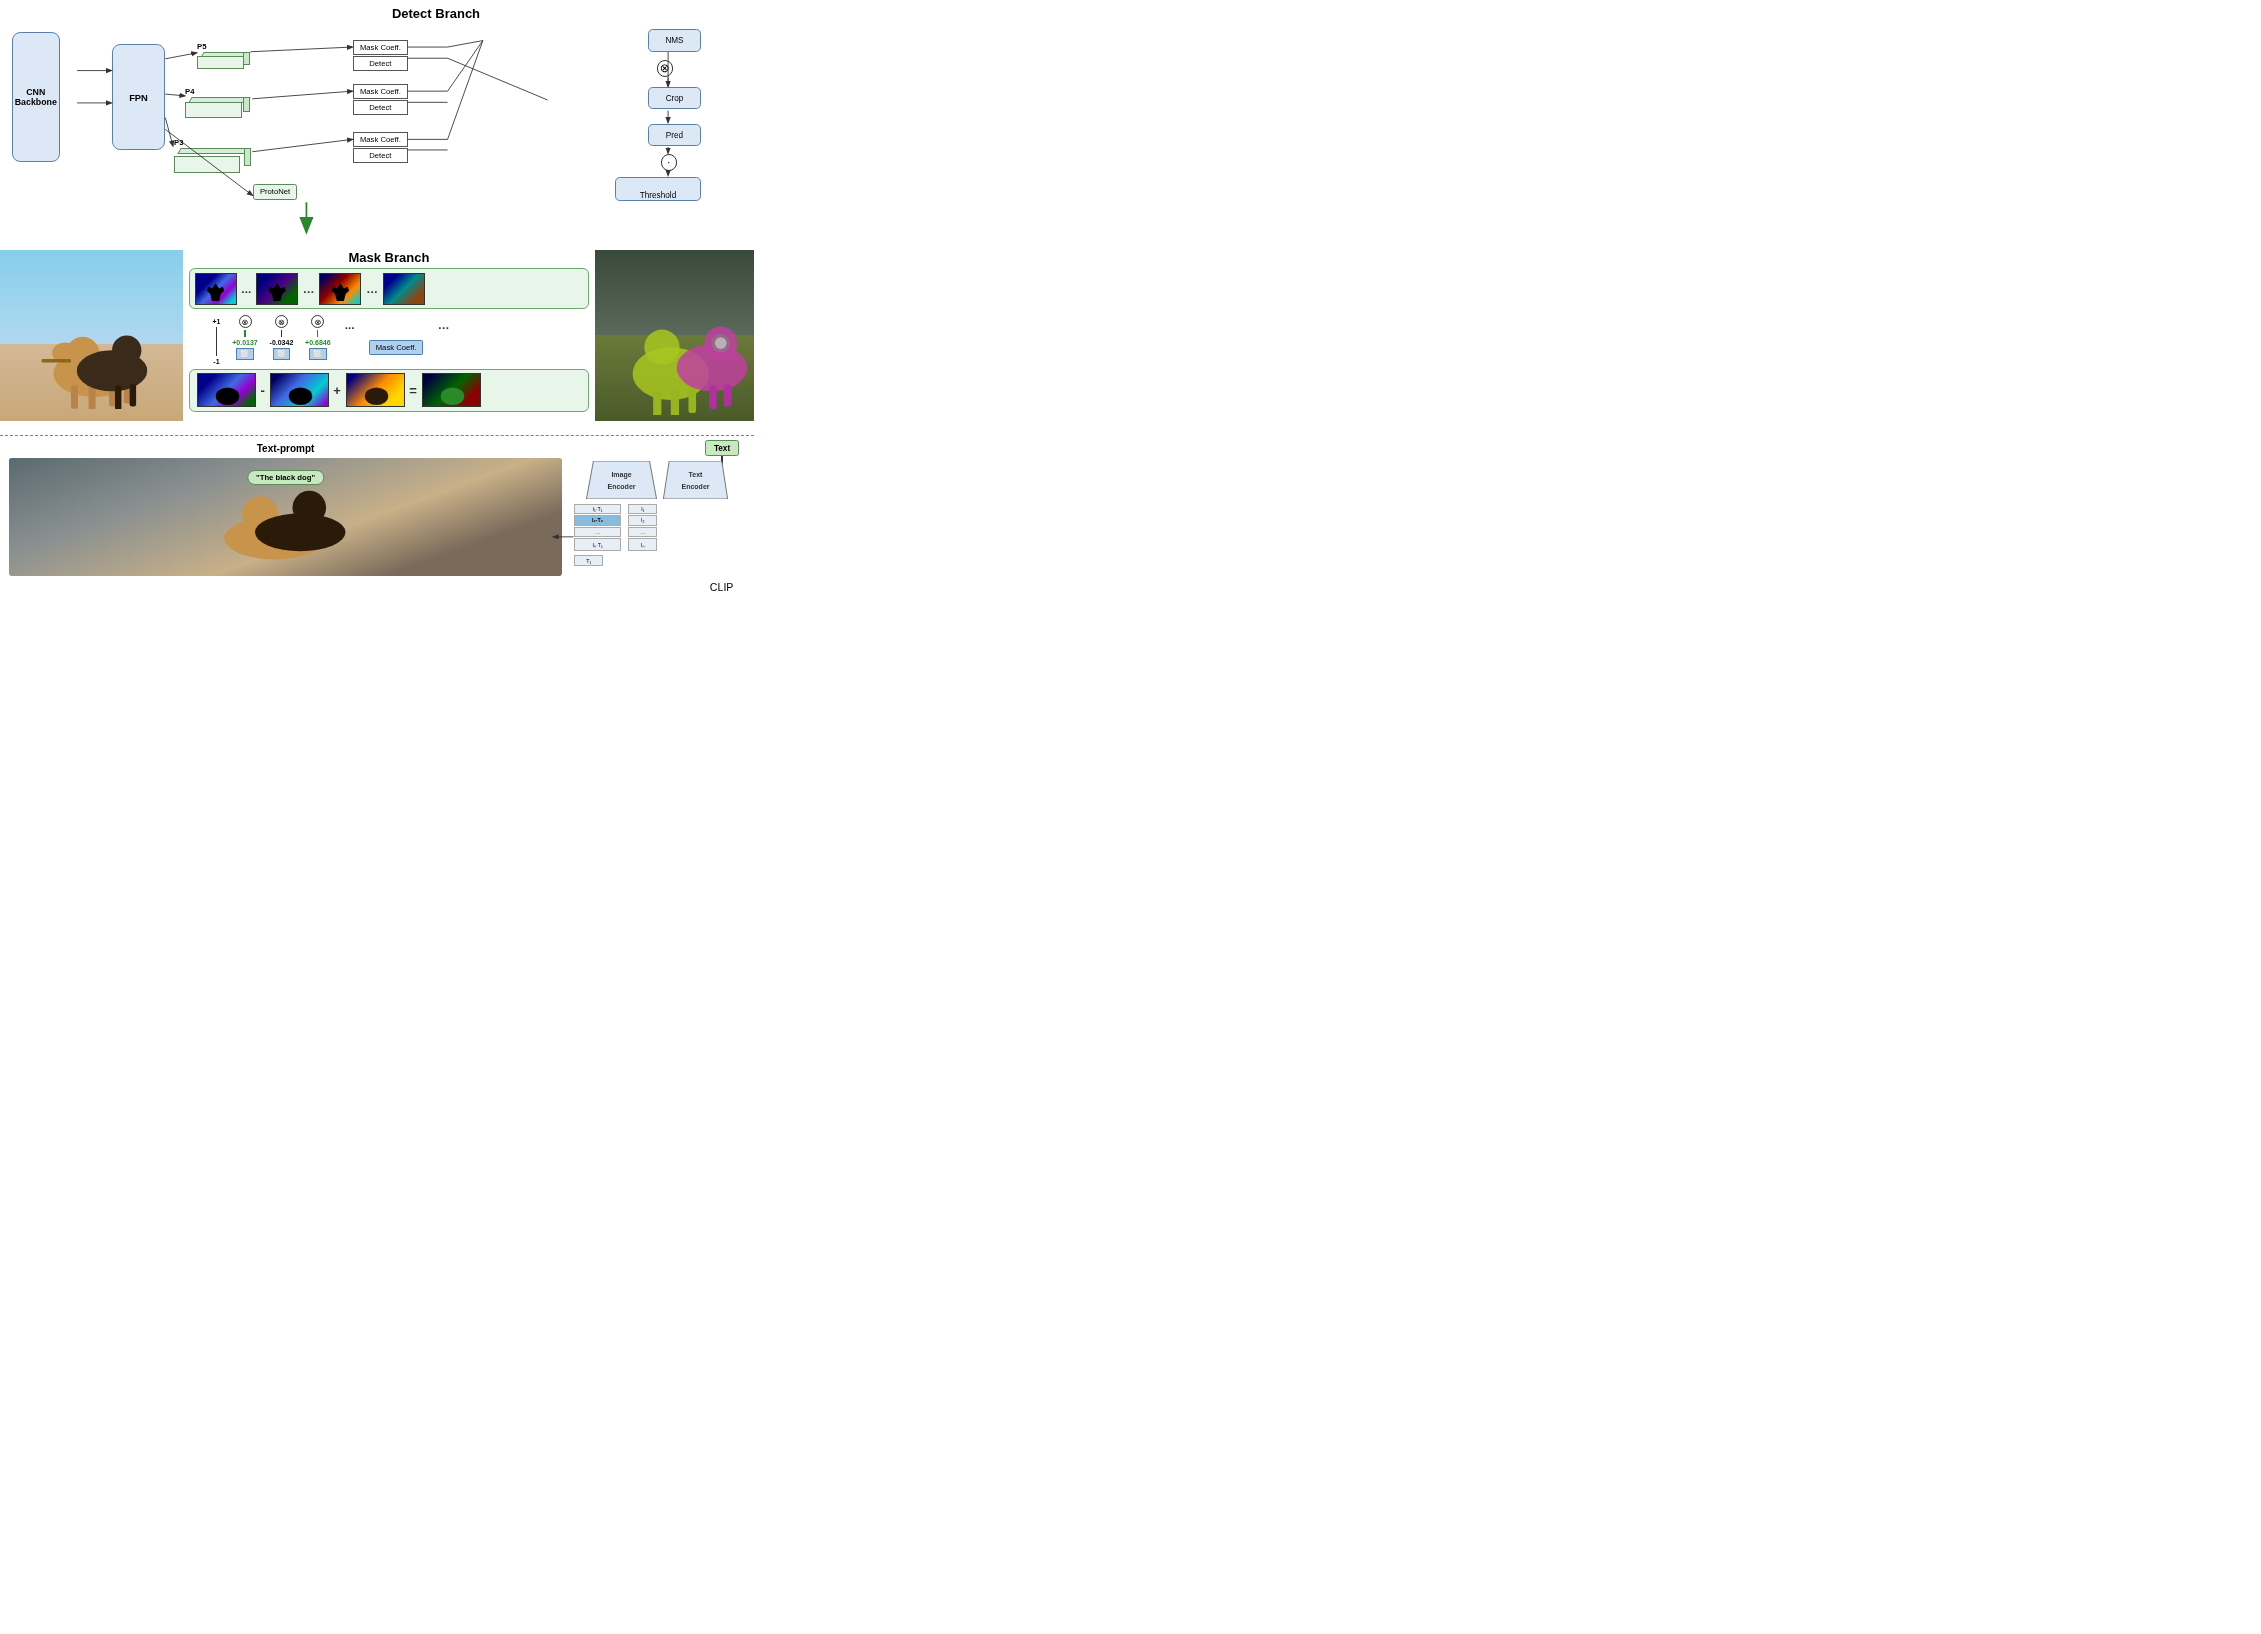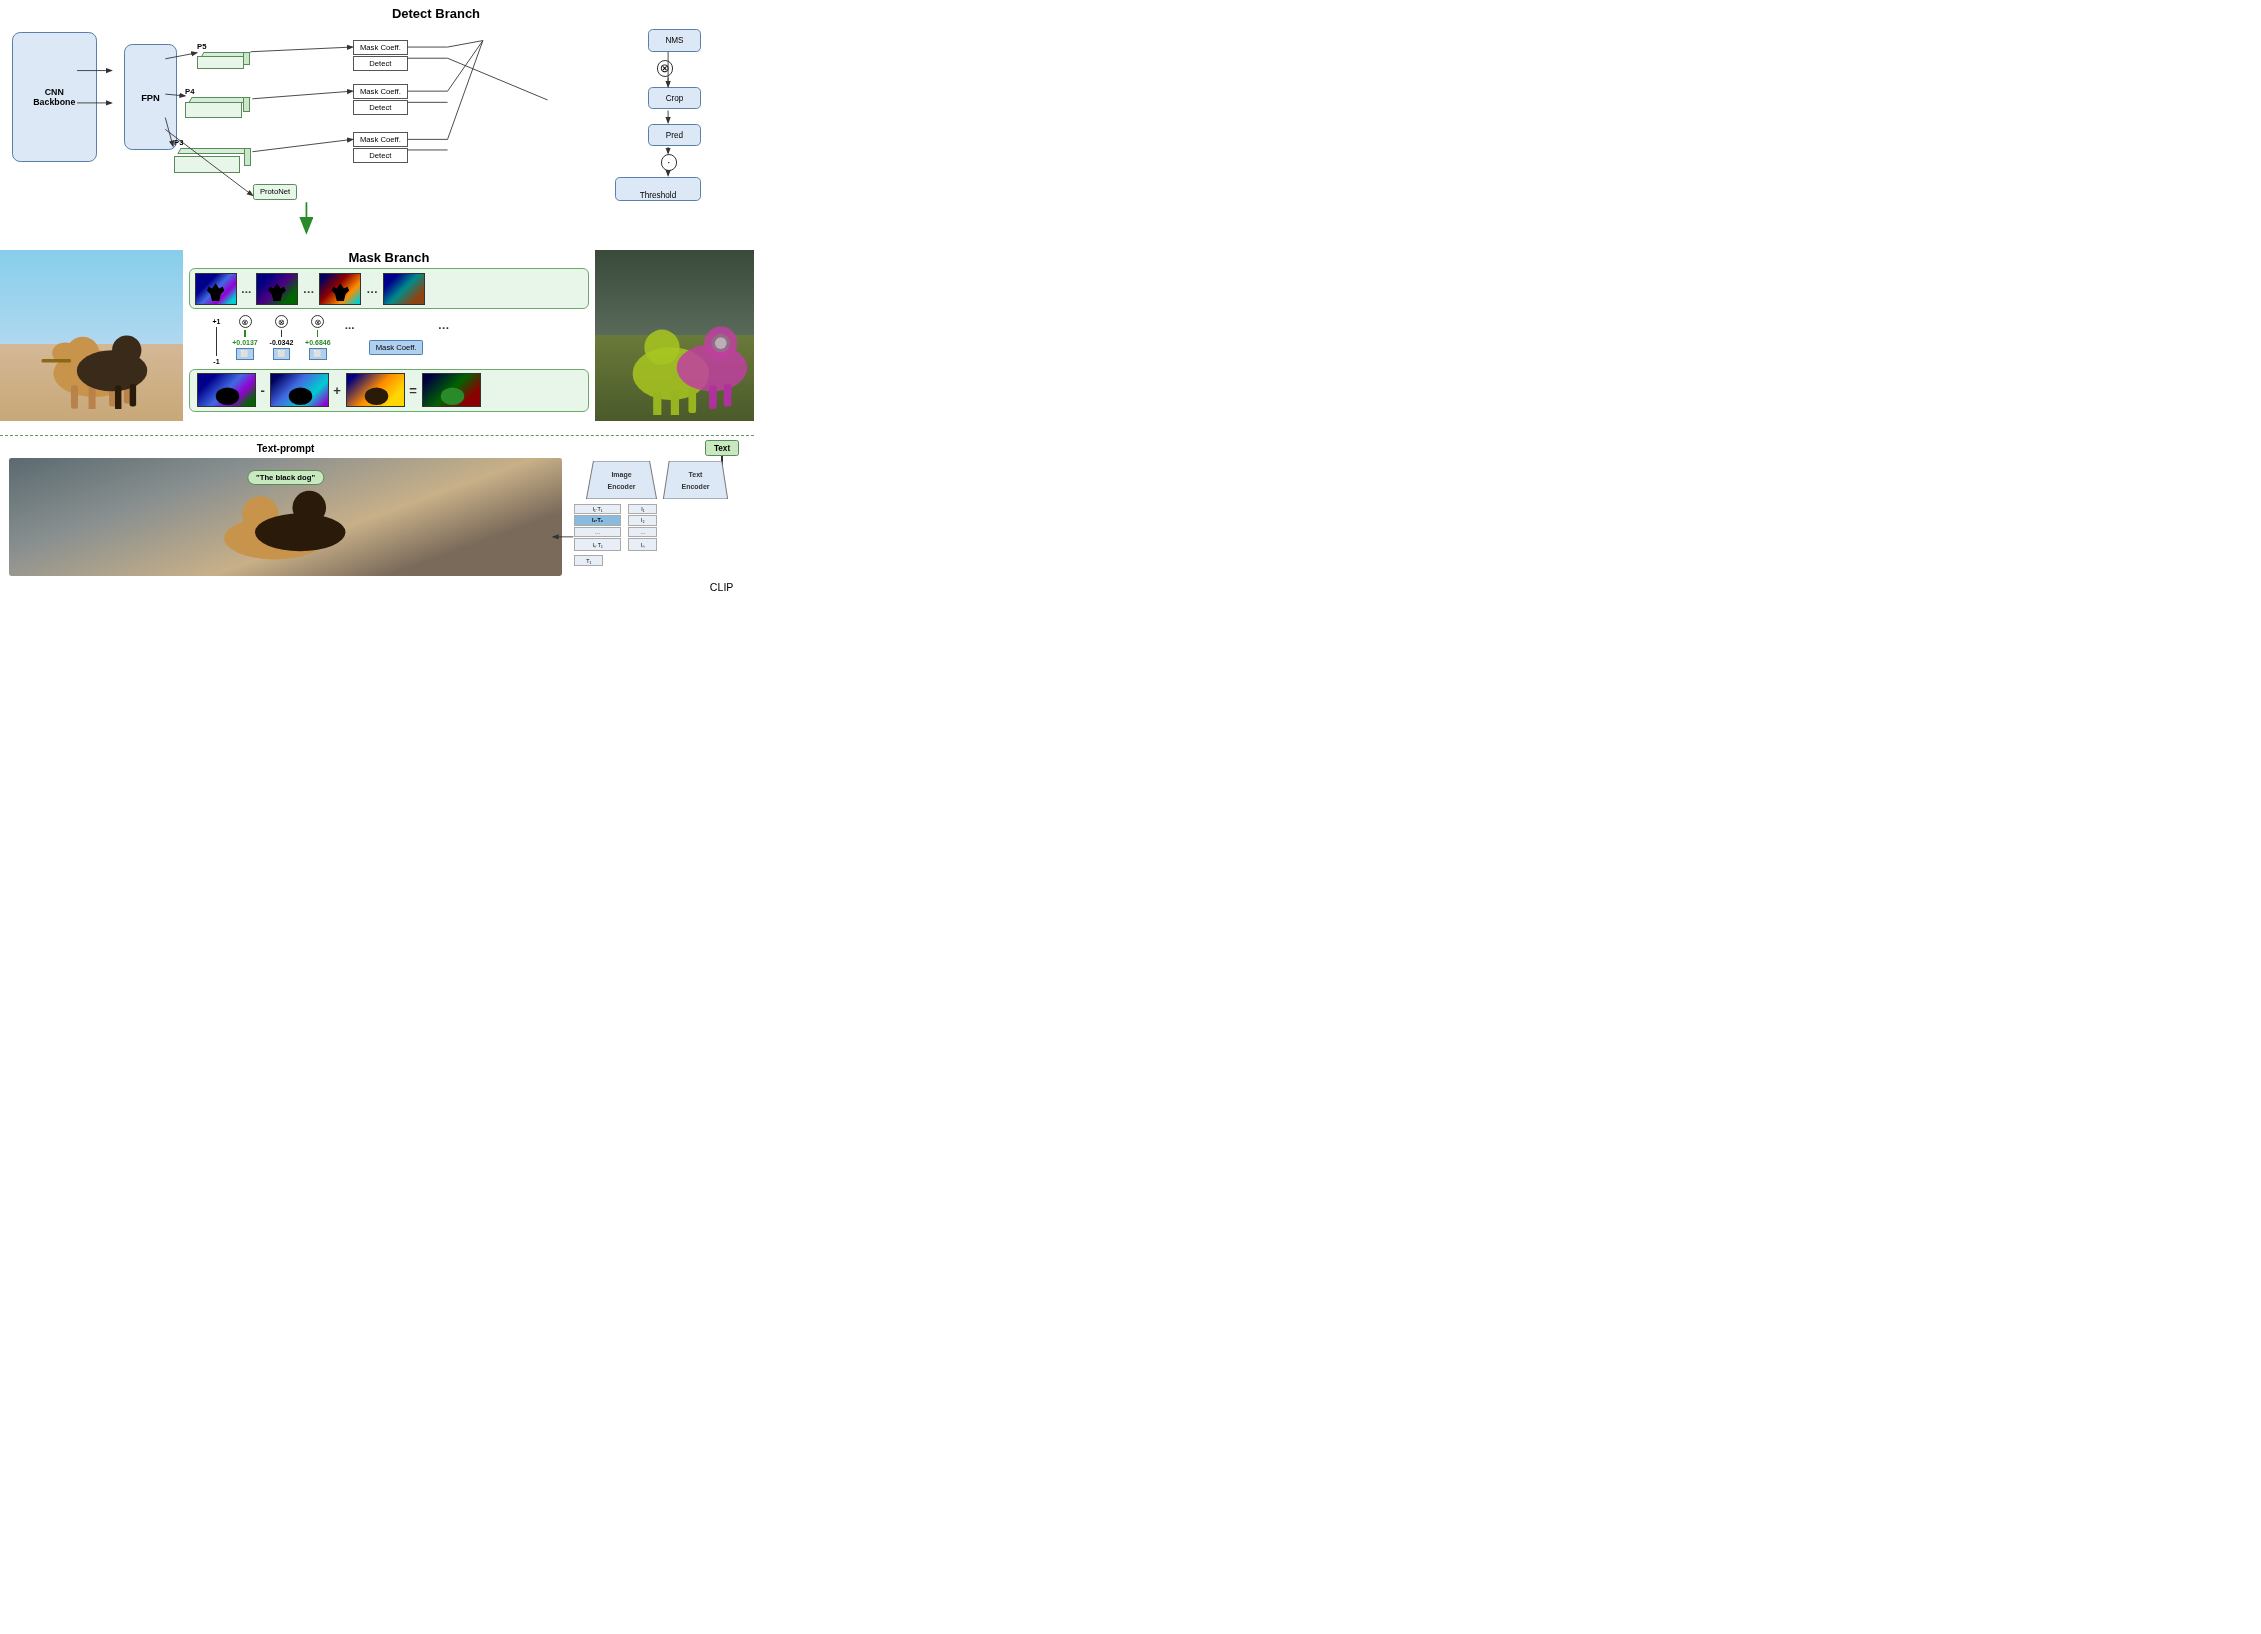--- a/index.html
+++ b/index.html
@@ -26,21 +26,21 @@
       font-weight: bold;
       margin-bottom: 4.7px;
       margin-left: 118px;
     }
 
     
     .cnn-box {
       position: absolute;
       left: 11.8px;
       top: 35px;
-      width: 85px;
+      width: 48px;
       height: 130px;
       background: #dce8f5;
       border: 1.2px solid #5a7fa8;
       border-radius: 8.2px;
       display: flex;
       align-items: center;
       justify-content: center;
       text-align: center;
       font-size: 8.8px;
       font-weight: bold;
@@ -379,21 +379,21 @@
 </head>
 <body>
 
 <div class="top-section">
   <div class="detect-branch-title">Detect Branch</div>
 
   <div class="cnn-box" style="position:absolute; left:11.8px; top:32px;">
     <span>CNN<br>Backbone</span>
   </div>
 
-  <div class="fpn-box" style="position:absolute; left:112px; top:44px;margin-left:12px;">
+  <div class="fpn-box" style="position:absolute; left:112px; top:44px;">
     <span>FPN</span>
   </div>
 
   <div style="position:absolute; left:197px; top:42px;">
     <div class="p-label">P5</div>
     <div class="p-box-3d">
       <div class="face-top"></div>
       <div class="face-side"></div>
       <div class="face-front"></div>
     </div>

